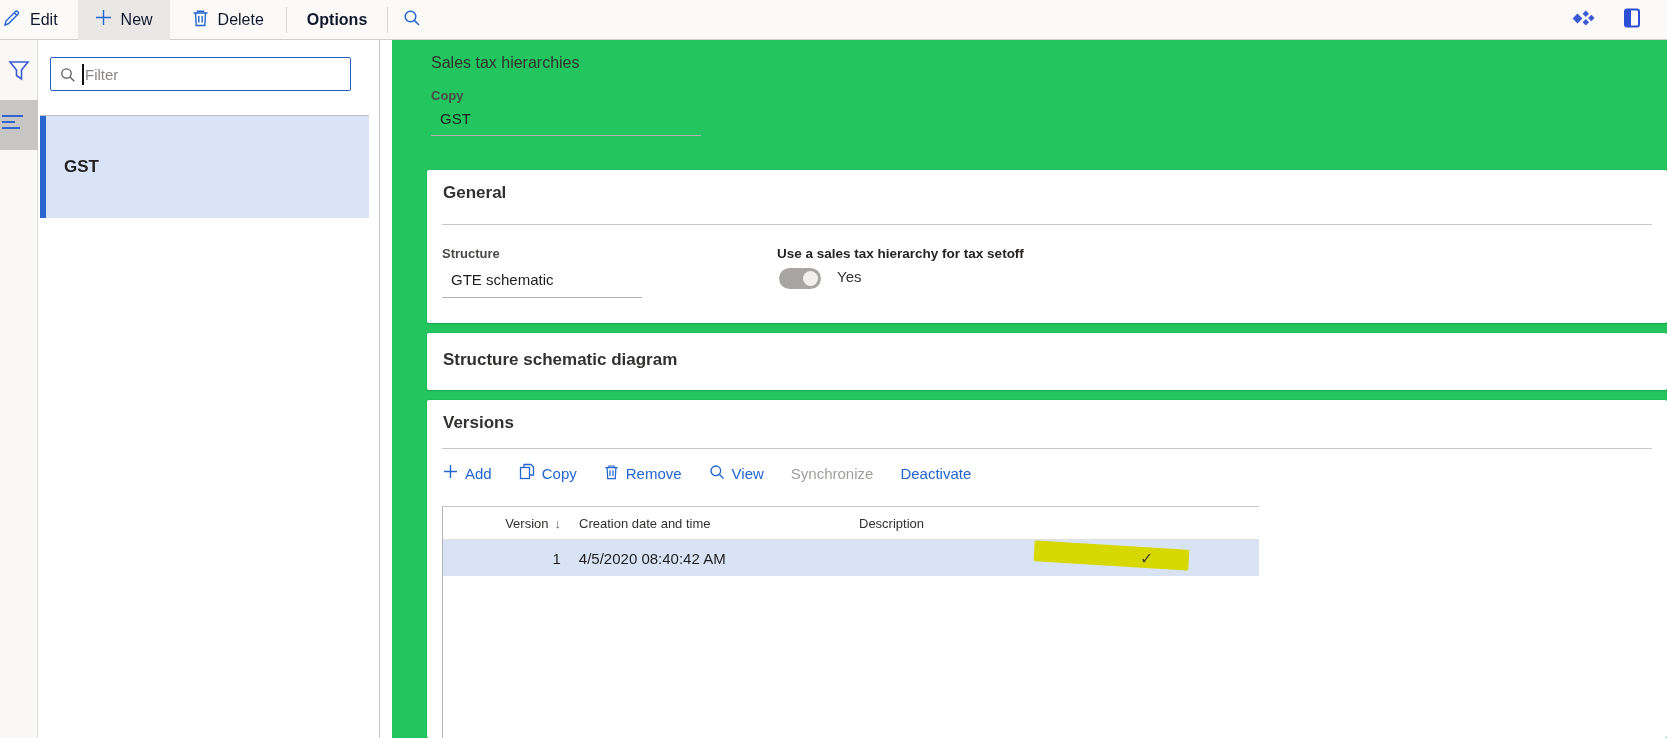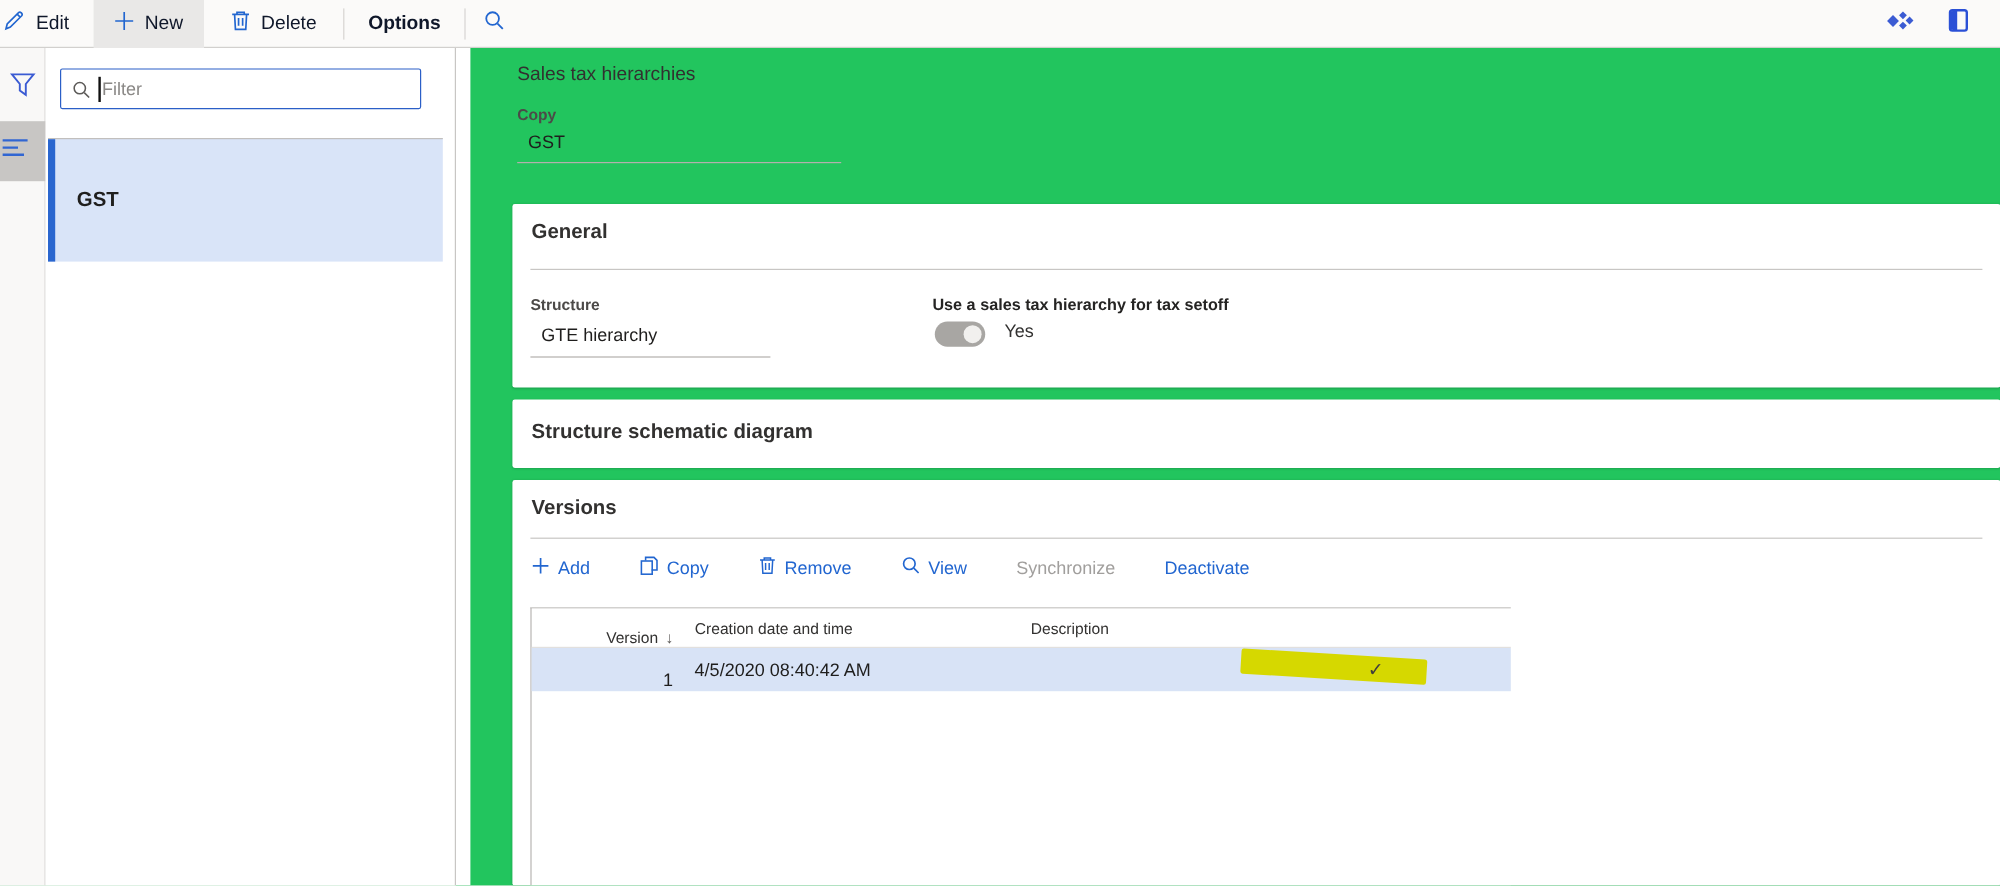--- a/index.html
+++ b/index.html
@@ -74,34 +74,34 @@
   .setoff-label { position:absolute; left:350px; top:76px; font-size:13.5px; font-weight:600; color:#252423; }
   .toggle { position:absolute; left:352px; top:98px; width:42px; height:21px;
     background:#a8a6a3; border-radius:11px; cursor:pointer; }
   .toggle .knob { position:absolute; right:3px; top:3px; width:15px; height:15px;
     border-radius:50%; background:#f1f0ee; }
   .toggle-text { position:absolute; left:410px; top:98px; font-size:15px; color:#323130; }
 
   
   .v-divider { top:48px; }
   .v-toolbar { position:absolute; left:16px; top:57px; height:32px; display:flex;
-    align-items:center; gap:41px; }
+    align-items:center; gap:27px; }
   .link-btn { display:inline-flex; align-items:center; gap:7px; font-size:15px;
     color:#2266d0; cursor:pointer; white-space:nowrap; }
   .link-btn.disabled { color:#a19f9d; cursor:default; }
 
   
   .grid { position:absolute; left:15px; top:106px; width:817px; height:232px;
     border-left:1px solid #b7b5b3; border-top:1px solid #c8c6c4; background:#fff; }
   .g-row { display:flex; width:100%; }
   .g-head { height:33px; border-bottom:1px solid #e2e0de; align-items:center; }
   .g-head .cell { font-size:13px; color:#323130; }
   .g-data { height:36px; background:#d8e3f6; align-items:center; font-size:15px; color:#1f1e1d; }
   .cell { display:flex; align-items:center; height:100%; }
-  .c-version { width:122px; justify-content:flex-end; padding-right:4px; gap:6px;align-items:flex-end; }
+  .c-version { width:122px; justify-content:flex-end; padding-right:4px; gap:6px; }
   .c-creation { width:292px; padding-left:14px; }
   .c-desc { width:218px; padding-left:2px; }
   .c-active { width:185px; justify-content:center; padding-right:40px; position:relative; }
   .sort-arrow { color:#605e5c; font-size:13px; }
   .marker { position:absolute; left:-40px; top:5px; width:155px; height:21px;
     background:#d6d800; transform:rotate(3.5deg); border-radius:2px; }
   .check { position:relative; z-index:2; color:#403e3c; font-size:16px; }
 </style>
 </head>
 <body>
@@ -202,21 +202,21 @@
     <div class="main">
       <div class="page-title">Sales tax hierarchies</div>
       <div class="fld-label name-label">Copy</div>
       <div class="name-value">GST</div>
       <div class="name-underline"></div>
 
       <div class="card card-general">
         <h2 class="card-head">General</h2>
         <div class="card-divider"></div>
         <div class="fld-label structure-label">Structure</div>
-        <div class="structure-value">GTE hierarchy</div>
+        <div class="structure-value">GTE schematic</div>
         <div class="structure-underline"></div>
         <div class="setoff-label">Use a sales tax hierarchy for tax setoff</div>
         <div class="toggle">
           <span class="knob"></span>
         </div>
         <div class="toggle-text">Yes</div>
       </div>
 
       <div class="card card-schematic">
         <h2>Structure schematic diagram</h2>

